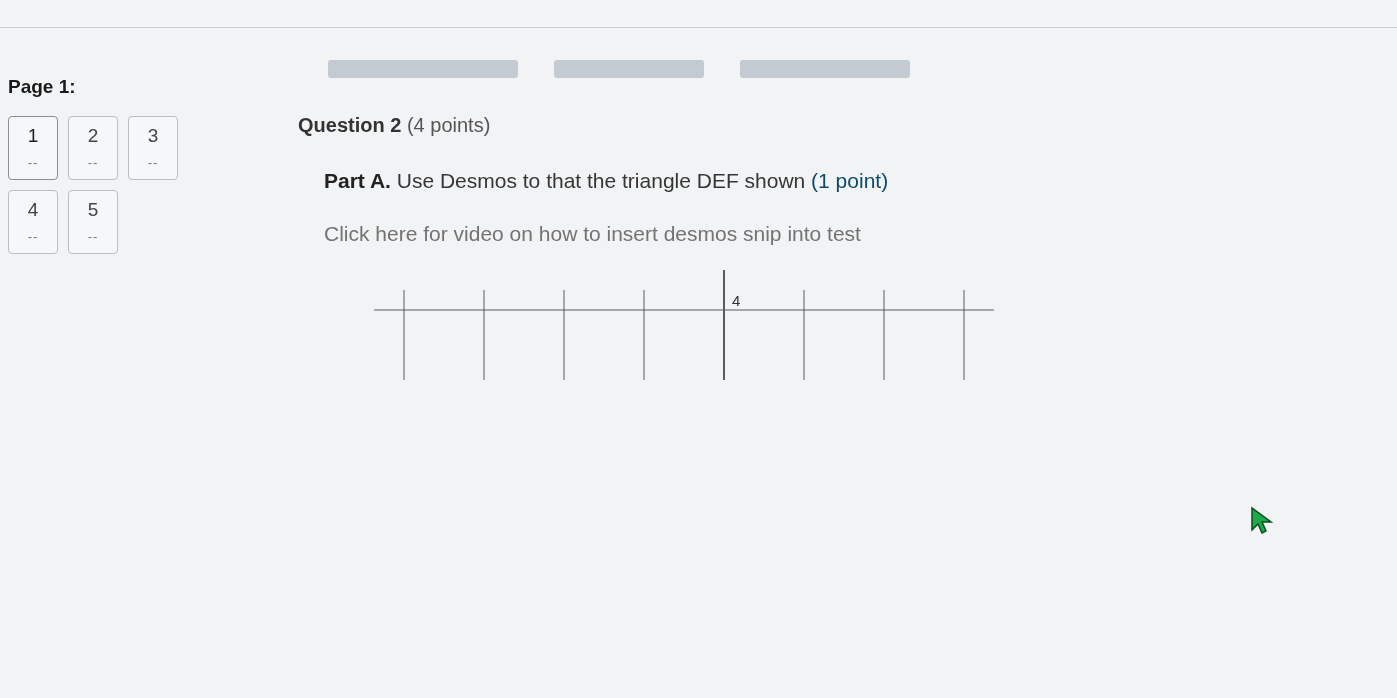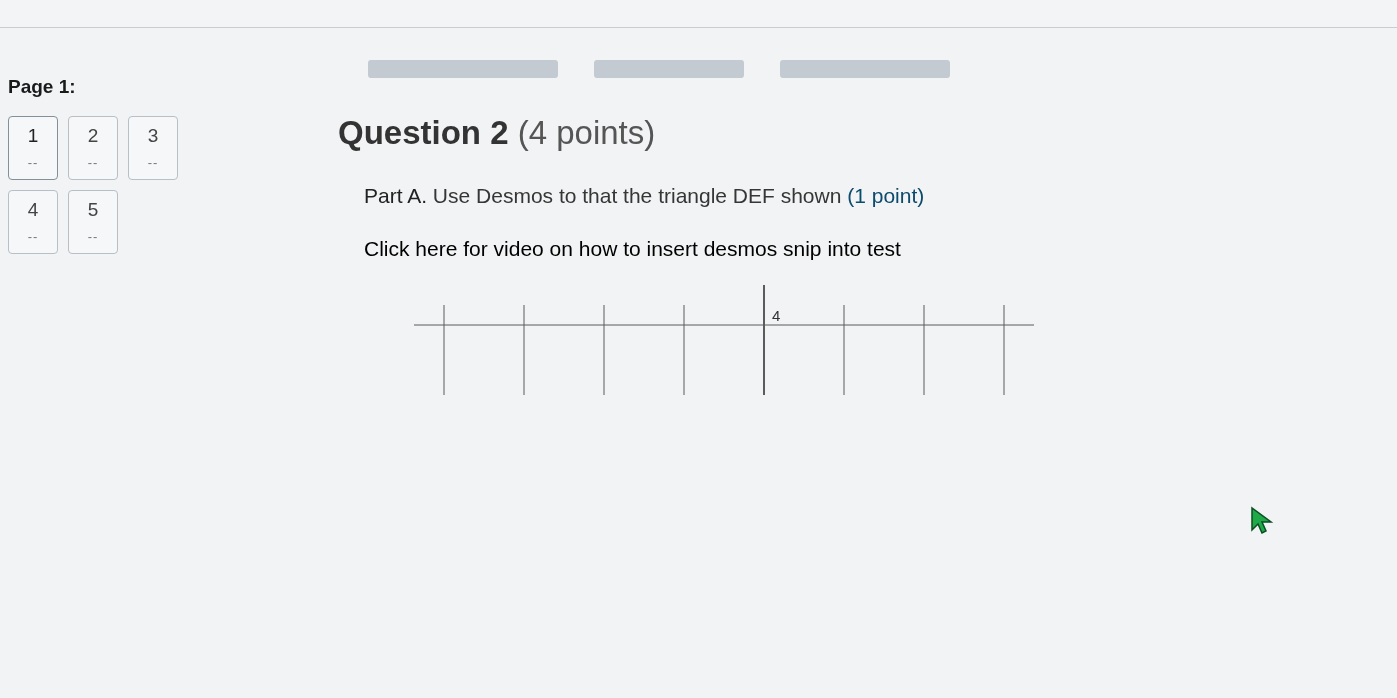--- a/index.html
+++ b/index.html
@@ -17,21 +17,20 @@
       position: relative;
     }
     .top-border {
       height: 28px;
       border-bottom: 1px solid #c8cdd2;
       background: #f3f4f6;
     }
     .container {
       display: flex;
       padding: 20px 0 0 8px;
-      gap: 40px;
     }
     .sidebar {
       width: 200px;
       flex-shrink: 0;
       padding-top: 28px;
     }
     .page-label {
       font-size: 19px;
       font-weight: 700;
       color: #1a1a1a;
@@ -87,52 +86,52 @@
     }
     .placeholder {
       height: 18px;
       background: #c4cad1;
       border-radius: 3px;
     }
     .ph1 { width: 190px; }
     .ph2 { width: 150px; }
     .ph3 { width: 170px; }
     .q-header {
-      font-size: 33px;
+      font-size: 20px;
       color: #333;
       margin-bottom: 28px;
     }
     .q-header .q-title {
       font-weight: 600;
     }
     .q-header .q-points {
       font-weight: 400;
       color: #555;
     }
     .q-body {
       padding-left: 26px;
       font-size: 21px;
       color: #363636;
       line-height: 1.55;
     }
     .q-body p {
       margin-bottom: 20px;
     }
     .part-label {
-      font-weight: 400;
+      font-weight: 700;
       color: #222;
     }
     .accent-red {
       color: #0c4a6e;
     }
     .accent-blue {
       color: #296fb0;
     }
     a.vid-link {
-      color: #000000;
+      color: #737373;
       text-decoration: none;
       cursor: pointer;
       text-align: center;
     }
     .graph-area {
       margin-top: 4px;
       margin-left: 50px;
       position: relative;
       height: 110px;
     }

